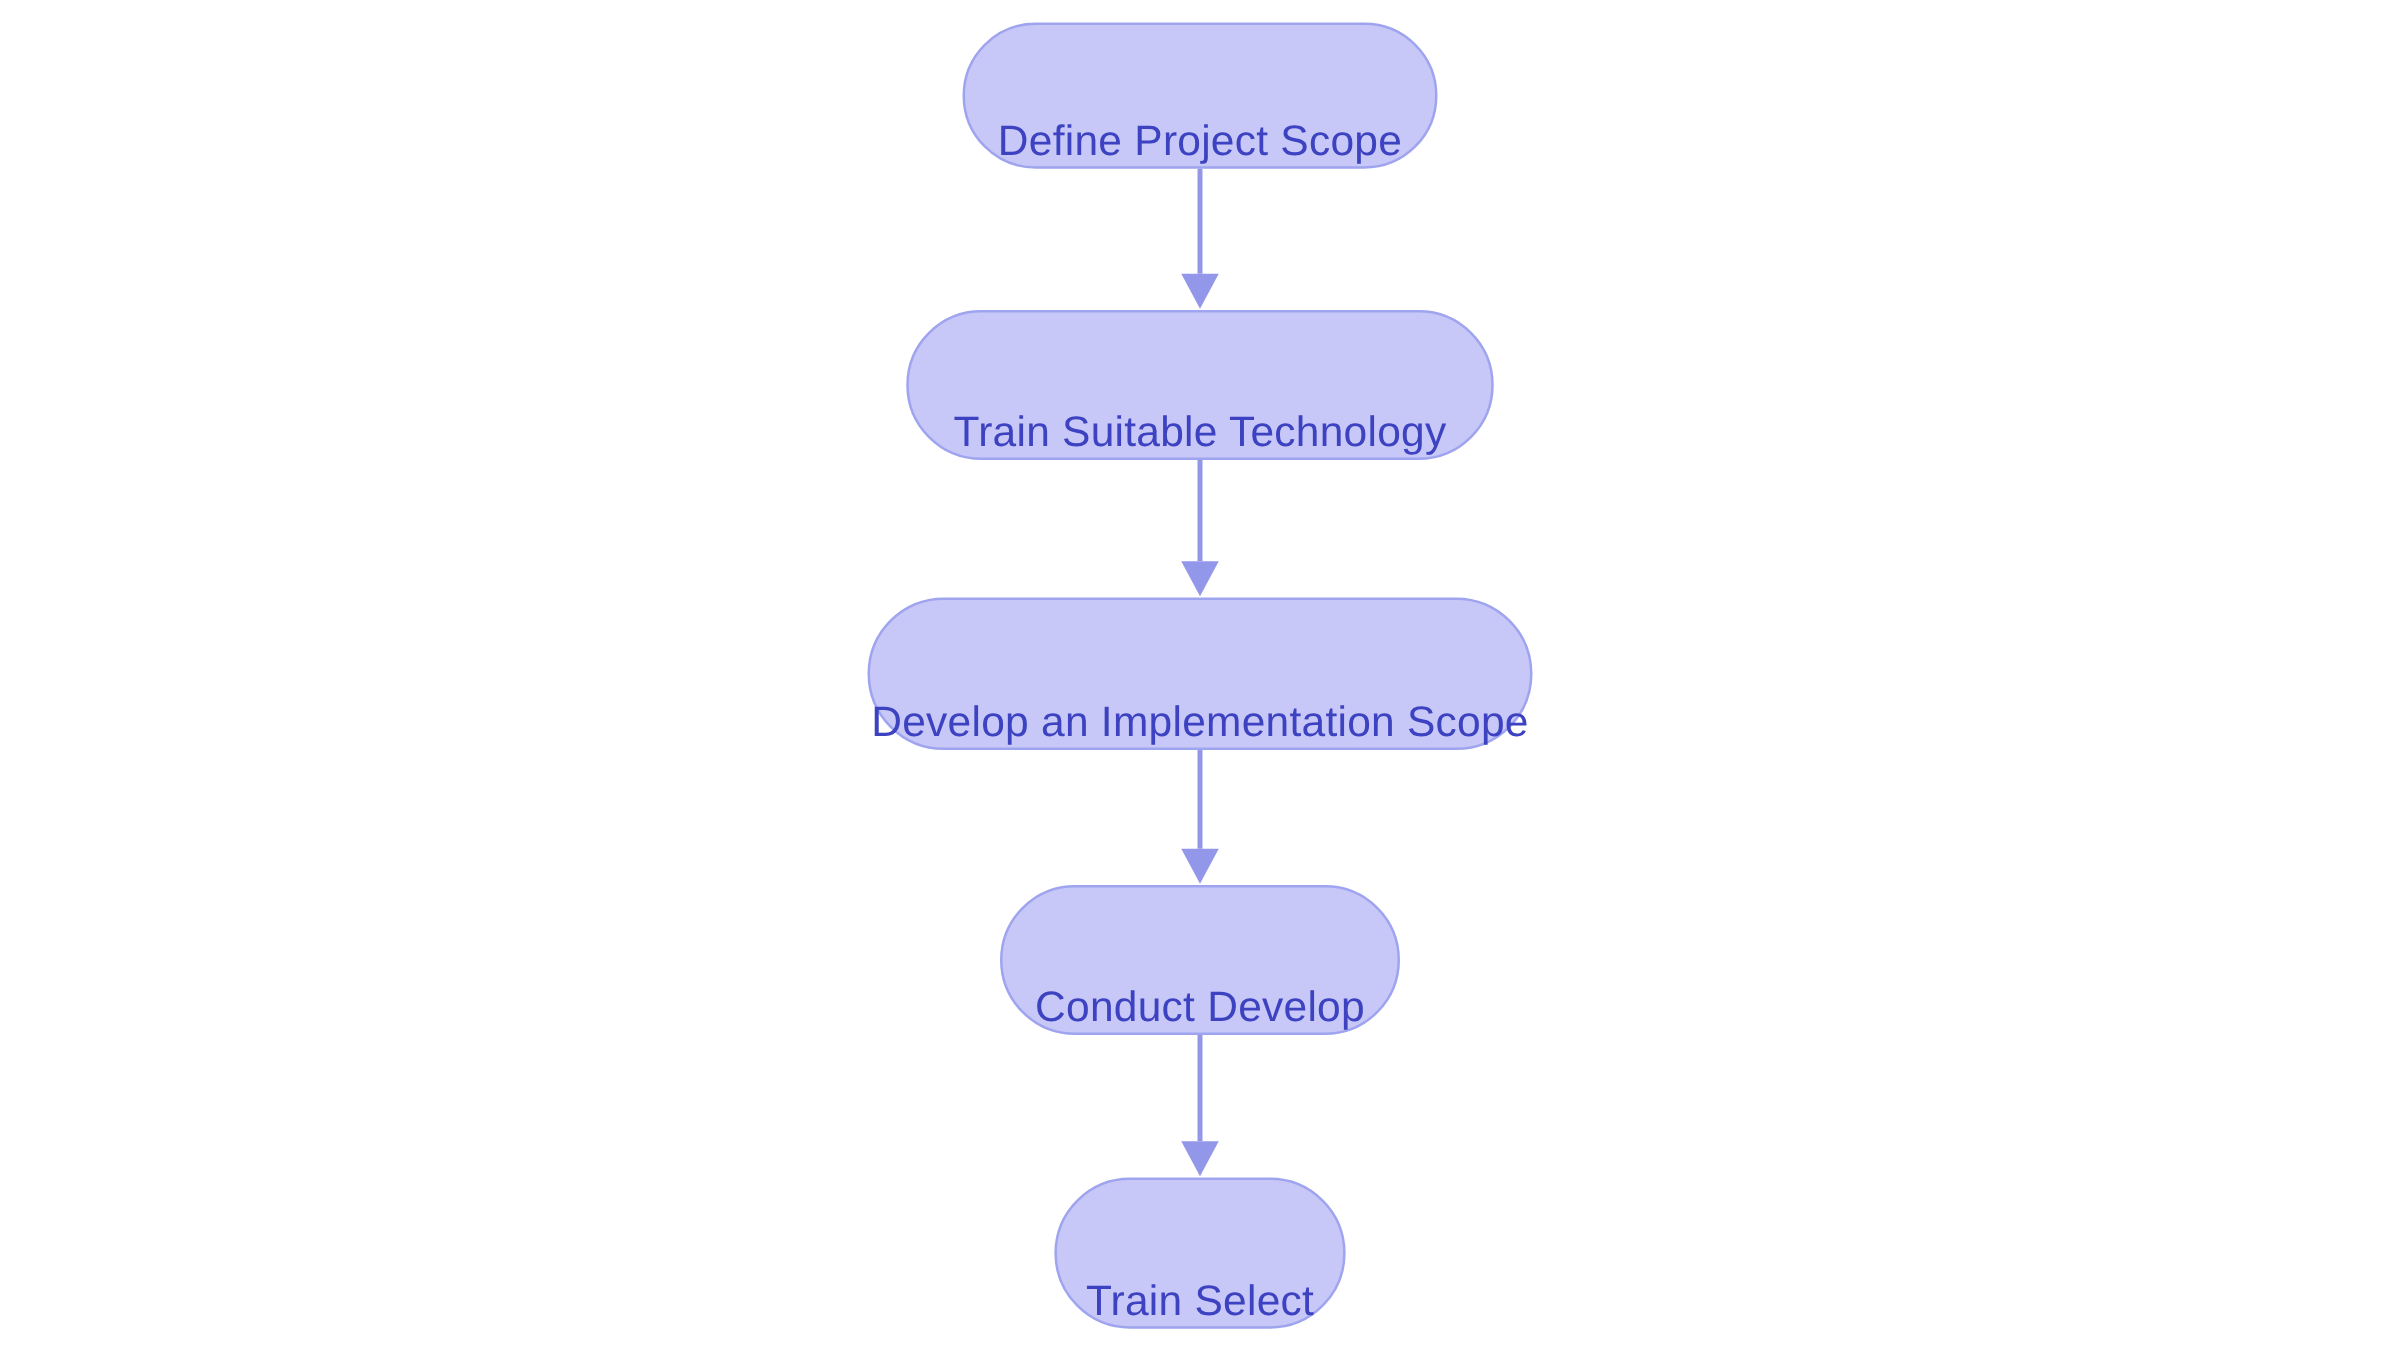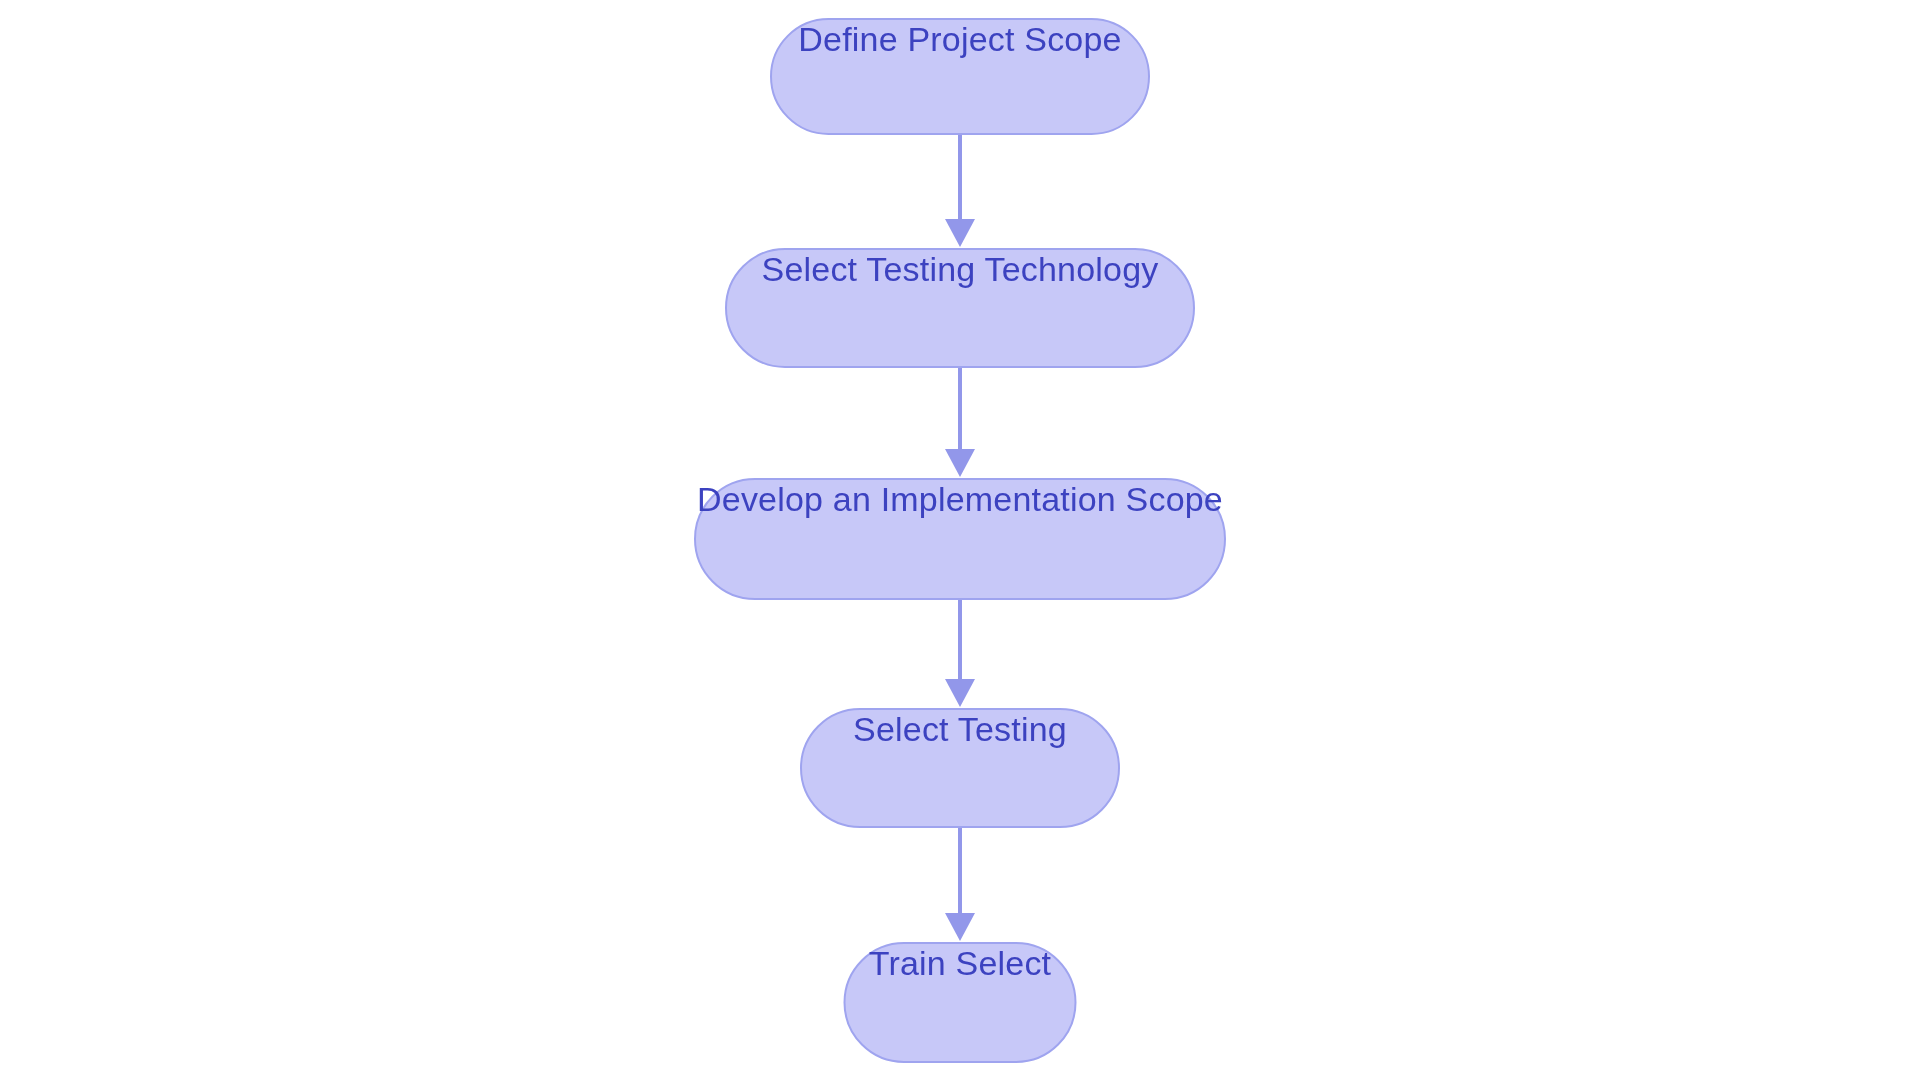--- a/index.html
+++ b/index.html
@@ -13,21 +13,21 @@
     width: 1920px;
     height: 1083px;
     background: #ffffff;
     overflow: hidden;
   }
   .node {
     position: absolute;
     left: 50%;
     transform: translateX(-50%);
     display: flex;
-    align-items: flex-start;
+    align-items: flex-end;
     justify-content: center;
     background: var(--node-fill, #c7c8f8);
     border: 2px solid var(--node-border, #9fa4ef);
     border-radius: 62px;
     box-sizing: border-box;
     color: var(--node-text, #3c42c0);
     font-size: 34px;
     font-weight: 500;
     letter-spacing: 0.2px;
     white-space: nowrap;
@@ -73,39 +73,39 @@
   <div class="node node-1">
     <span>Define Project Scope</span>
   </div>
 
   <div class="arrow arrow-1">
     <div class="shaft"></div>
     <div class="head"></div>
   </div>
 
   <div class="node node-2">
-    <span>Select Testing Technology</span>
+    <span>Train Suitable Technology</span>
   </div>
 
   <div class="arrow arrow-2">
     <div class="shaft"></div>
     <div class="head"></div>
   </div>
 
   <div class="node node-3">
     <span>Develop an Implementation Scope</span>
   </div>
 
   <div class="arrow arrow-3">
     <div class="shaft"></div>
     <div class="head"></div>
   </div>
 
   <div class="node node-4">
-    <span>Select Testing</span>
+    <span>Conduct Develop</span>
   </div>
 
   <div class="arrow arrow-4">
     <div class="shaft"></div>
     <div class="head"></div>
   </div>
 
   <div class="node node-5">
     <span>Train Select</span>
   </div>

